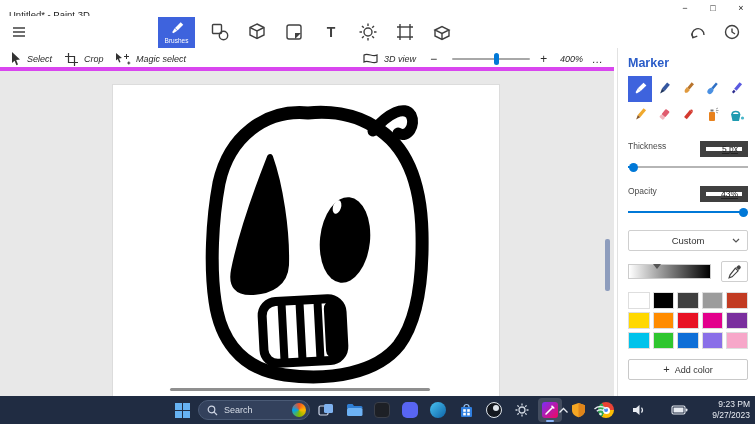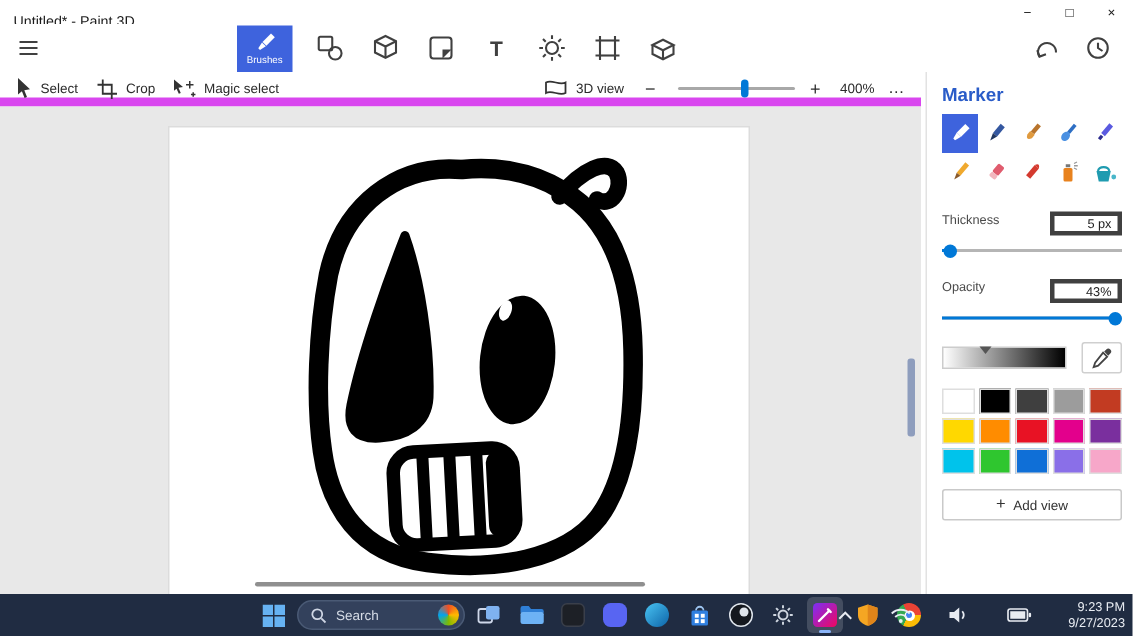--- a/index.html
+++ b/index.html
@@ -17,40 +17,40 @@
   .menu-btn { position:absolute; left:10px; top:8px; width:18px; height:16px; display:flex; align-items:center; justify-content:center; }
   .tools { position:absolute; left:158px; top:1px; display:flex; align-items:flex-start; }
   .tool-btn { width:24px; height:30px; margin-right:13px; display:flex; align-items:center; justify-content:center; }
   .brushes-btn { width:37px; height:31px; margin-right:13px; background:#3e63dd; display:flex; flex-direction:column; align-items:center; justify-content:center; gap:1px; }
   .brushes-btn .lbl { font-size:6.5px; color:#fff; }
   .t-glyph { font-size:14px; font-weight:bold; color:#404040; line-height:1; }
   .history { position:absolute; right:12px; top:5px; display:flex; gap:12px; }
   .hist-btn { width:22px; height:22px; display:flex; align-items:center; justify-content:center; }
 
   
-  .subbar { position:absolute; left:0; top:48px; width:614px; height:23px; background:#fff; border-bottom:6px solid #d946ef; font-size:9px; color:#2b2b2b; }
+  .subbar { position:absolute; left:0; top:48px; width:614px; height:23px; background:#fff; border-bottom:4px solid #d946ef; font-size:9px; color:#2b2b2b;font-style:italic; }
   .sb-item { position:absolute; top:0; height:22px; display:flex; align-items:center; gap:5px; }
   .zoom-track { position:absolute; top:10px; left:452px; width:78px; height:2px; background:#a8a8a8; border-radius:1px; }
   .zoom-thumb { position:absolute; top:-5px; left:42px; width:5px; height:12px; border-radius:2.5px; background:#0078d7; }
 
   
   .canvas-area { position:absolute; left:0; top:71px; width:614px; height:325px; background:#e8e8e8; overflow:hidden; }
   .page { position:absolute; left:113px; top:14px; width:386px; height:311px; background:#fff; box-shadow:0 0 0 1px #dcdcdc; }
   .hscroll { position:absolute; left:170px; top:317px; width:260px; height:3px; background:#8f8f8f; border-radius:2px; }
   .vscroll { position:absolute; left:605px; top:168px; width:5px; height:52px; background:#8e9dbd; border-radius:2px; }
 
   
   .panel { position:absolute; left:617px; top:48px; width:141px; height:348px; background:#fff; border-left:1px solid #e2e2e2; padding:8px 10px 0 10px; }
   .panel-title { font-size:12.5px; font-weight:bold; color:#2a5cc8; }
   .brush-grid { display:grid; grid-template-columns:repeat(5,1fr); margin-top:6px; }
   .brush-cell { height:26px; display:flex; align-items:center; justify-content:center; }
   .brush-cell.sel { background:#3e63dd; }
   .field-row { display:flex; justify-content:space-between; margin-top:13px; }
   .field-lbl { font-size:8.5px; color:#4a4a4a; }
-  .value-box { width:48px; height:16px; border:3px solid #404040; background:#fff; font-size:8.5px; color:#222; display:flex; align-items:center; justify-content:flex-end; padding-right:4px; }
+  .value-box { width:48px; height:16px; border:6px solid #404040; background:#fff; font-size:8.5px; color:#222; display:flex; align-items:center; justify-content:flex-end; padding-right:4px;text-decoration:underline; }
   .slider { position:relative; height:12px; margin-top:4px; }
   .slider .track { position:absolute; left:0; right:0; top:5px; height:2px; background:#b5b5b5; }
   .slider .fill { position:absolute; left:0; top:5px; height:2px; background:#0078d7; }
   .slider .thumb { position:absolute; top:1.5px; width:9px; height:9px; border-radius:50%; background:#0078d7; }
   .dropdown { margin-top:12px; height:21px; border:1px solid #cfcfcf; border-radius:2px; position:relative; display:flex; align-items:center; justify-content:center; font-size:9.5px; color:#333; }
   .dropdown .chev { position:absolute; right:7px; top:7px; }
   .gradient-row { display:flex; align-items:center; gap:10px; margin-top:10px; }
   .gradient { flex:1; height:15px; border:1px solid #ccc; background:linear-gradient(to right,#ffffff,#000000); position:relative; }
   .grad-marker { position:absolute; left:30%; top:-1px; width:0; height:0; border-left:4px solid transparent; border-right:4px solid transparent; border-top:5px solid #555; }
   .dropper-btn { width:27px; height:21px; border:1px solid #cfcfcf; border-radius:2px; display:flex; align-items:center; justify-content:center; }
@@ -335,20 +335,26 @@
   <div class="field-row">
     <span class="field-lbl">Opacity</span>
     <div class="value-box">43%</div>
   </div>
   <div class="slider">
     <div class="track"></div>
     <div class="fill" style="width:97%;"></div>
     <div class="thumb" style="left:calc(100% - 9px);"></div>
   </div>
 
+  <div class="dropdown">
+    <span>Custom</span>
+    <svg class="chev" width="8" height="5">
+        <path d="M1 1 L4 4 L7 1" fill="none" stroke="#555" stroke-width="1.2"></path>
+      </svg>
+  </div>
 
   <div class="gradient-row">
     <div class="gradient">
       <div class="grad-marker"></div>
     </div>
     <div class="dropper-btn">
       <svg width="15" height="15">
           <path d="M10.5 2 a1.9 1.9 0 0 1 2.7 2.7 l-1.4 1.4 -2.7 -2.7 Z" fill="#444"></path>
           <path d="M8.4 4.1 l2.7 2.7 -6 6 -3 1 1-3 Z" fill="none" stroke="#444" stroke-width="1.2"></path>
         </svg>
@@ -368,21 +374,21 @@
     <div class="swatch" style="background: rgb(122, 47, 158);"></div>
     <div class="swatch" style="background: rgb(0, 195, 235);"></div>
     <div class="swatch" style="background: rgb(47, 198, 47);"></div>
     <div class="swatch" style="background: rgb(15, 111, 215);"></div>
     <div class="swatch" style="background: rgb(138, 111, 232);"></div>
     <div class="swatch" style="background: rgb(247, 167, 201);"></div>
   </div>
 
   <div class="add-color">
     <span class="plus-glyph">+</span>
-    <span>Add view</span>
+    <span>Add color</span>
   </div>
 </aside>
 
 <footer class="taskbar">
   <div class="tb-apps">
     <div class="app-ic">
       <svg width="15" height="15">
           <rect x="0" y="0" width="7" height="7" fill="#66b2f2"></rect>
           <rect x="8" y="0" width="7" height="7" fill="#66b2f2"></rect>
           <rect x="0" y="8" width="7" height="7" fill="#66b2f2"></rect>

